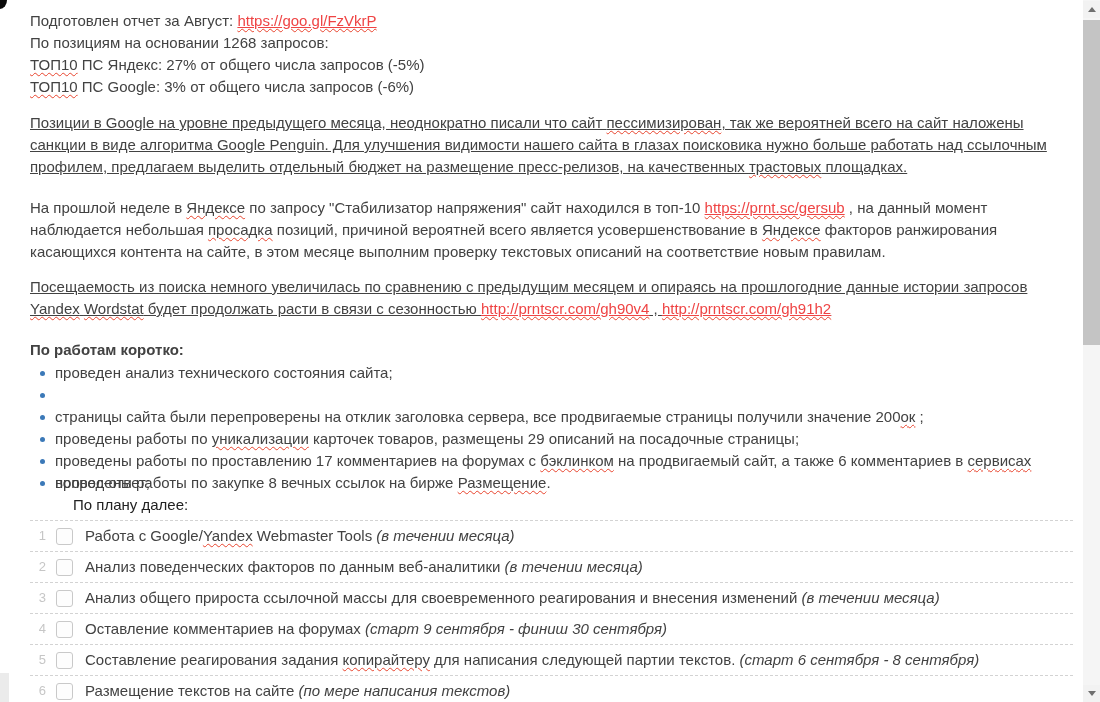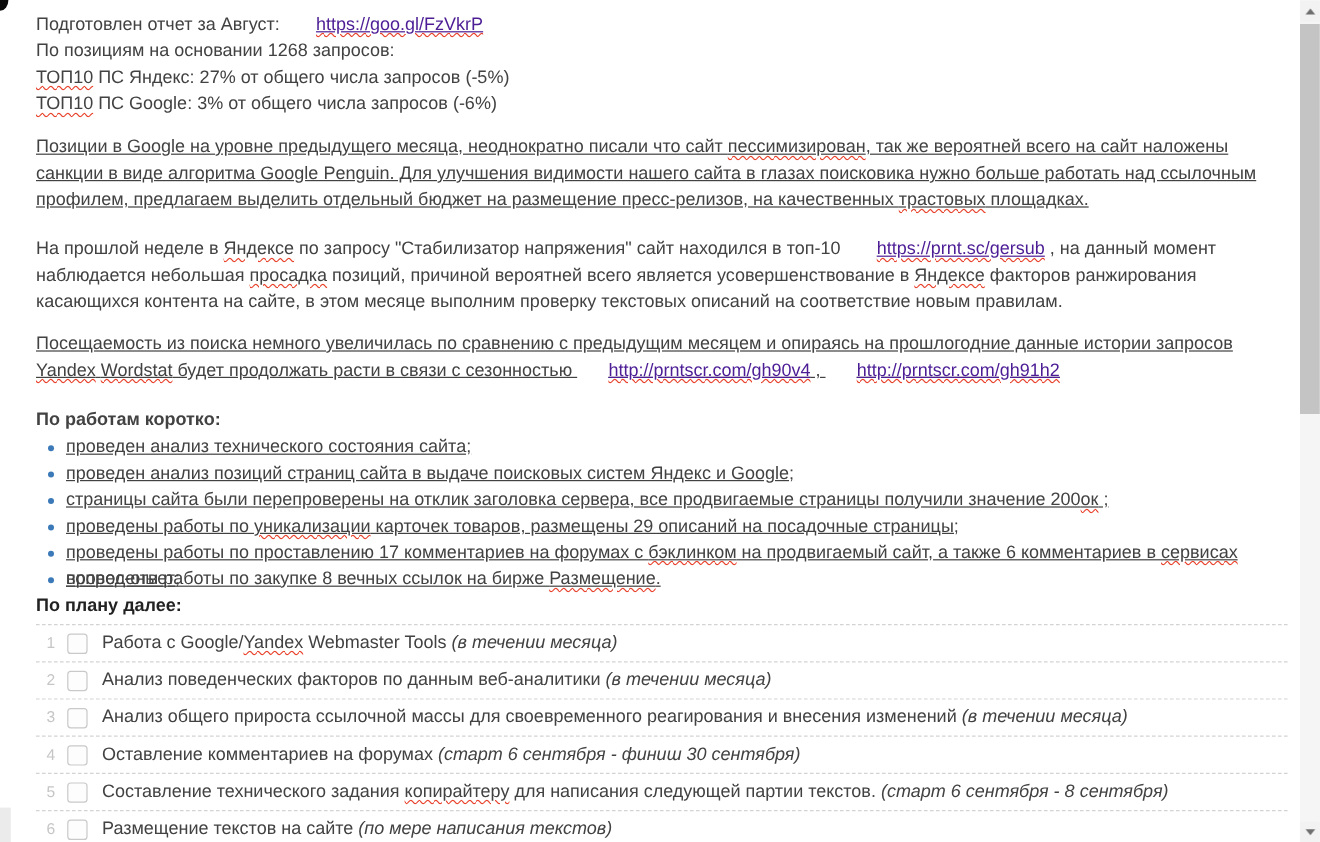--- a/index.html
+++ b/index.html
@@ -9,27 +9,27 @@
     position:relative;
   }
   .content{padding:10px 27px 0 30px;}
   .block{margin:0;max-width:1043px;}
   .mb14{margin-bottom:14px;}
   .mb19{margin-bottom:19px;text-decoration:underline;}
   .mb13{margin-bottom:13px;}
   .mb1{margin-bottom:1px;font-weight:bold;}
   .mb2{margin-bottom:2px;}
   .mb4{margin-bottom:4px;}
-  a.lnk{color:#4c1d95;text-decoration:underline;cursor:pointer;margin-left:26px;}
+  a.lnk{color:#ef4444;text-decoration:underline;cursor:pointer;}
   .sp{text-decoration:underline;text-decoration-style:wavy;text-decoration-color:#e8442e;text-decoration-thickness:1px;text-underline-offset:2px;}
   a.lnk .sp{text-decoration-color:#e8442e;}
-  .works-list{list-style:none;margin:0;padding:0 0 0 10px;text-decoration:underline;}
+  .works-list{list-style:none;margin:0;padding:0 0 0 10px;}
   .works-item{display:flex;align-items:flex-start;height:22px;}
   .dot{flex:0 0 auto;width:5px;height:5px;border-radius:50%;background:#3b79b8;margin:9px 10px 0 0;}
-  .plan-heading{font-weight:bold;color:#222222;}
+  .plan-heading{font-weight:normal;color:#222222;margin-left:43px;}
   .plan-list{border-top:1px dashed #d3d3d3;}
   .plan-row{display:flex;align-items:center;height:31px;border-bottom:1px dashed #d3d3d3;box-sizing:border-box;}
   .plan-num{flex:0 0 auto;width:16px;text-align:right;color:#c6c6c6;font-size:13px;}
   .plan-checkbox{flex:0 0 auto;width:15px;height:15px;border:1px solid #c9c9c9;border-radius:3px;background:#fdfdfd;margin:0 12px 0 10px;cursor:pointer;}
   .it{font-style:italic;}
   
   .scrollbar{position:fixed;top:0;right:0;width:17px;height:702px;background:#f5f5f5;}
   .sb-btn{position:absolute;left:0;width:17px;height:17px;background:#f2f2f2;display:flex;align-items:center;justify-content:center;cursor:pointer;}
   .sb-btn.up{top:1px;}
   .sb-btn.down{bottom:0;}
@@ -59,21 +59,20 @@
   <p class="block mb19"><span>Посещаемость из поиска немного увеличилась по сравнению с предыдущим месяцем и опираясь на прошлогодние данные истории запросов </span><span class="sp">Yandex</span><span> </span><span class="sp">Wordstat</span><span> будет продолжать расти в связи с сезонностью </span><a class="lnk"><span class="sp">http://prntscr.com/gh90v4</span></a><span> , </span><a class="lnk"><span class="sp">http://prntscr.com/gh91h2</span></a></p>
 
   <div class="block mb1">По работам коротко:</div>
   <ul class="works-list mb2">
     <li class="works-item">
         <span class="dot"></span>
         <span><span>проведен анализ технического состояния сайта;</span><span class="sp"></span><span></span><span class="sp"></span><span></span></span>
       </li>
     <li class="works-item">
         <span class="dot"></span>
-        <span><span>проведен анализ позиций страниц сайта в выдаче поисковых систем Яндекс и Google;</span><span class="sp"></span><span></span><span class="sp"></span><span></span></span>
       </li>
     <li class="works-item">
         <span class="dot"></span>
         <span><span>страницы сайта были перепроверены на отклик заголовка сервера, все продвигаемые страницы получили значение 200</span><span class="sp">ок</span><span> ;</span><span class="sp"></span><span></span></span>
       </li>
     <li class="works-item">
         <span class="dot"></span>
         <span><span>проведены работы по </span><span class="sp">уникализации</span><span> карточек товаров, размещены 29 описаний на посадочные страницы;</span><span class="sp"></span><span></span></span>
       </li>
     <li class="works-item">
@@ -99,26 +98,26 @@
         <span><span>Анализ поведенческих факторов по данным веб-аналитики </span><span class="sp"></span><span></span><span class="it">(в течении месяца)</span></span>
       </div>
     <div class="plan-row">
         <span class="plan-num">3</span>
         <span class="plan-checkbox"></span>
         <span><span>Анализ общего прироста ссылочной массы для своевременного реагирования и внесения изменений </span><span class="sp"></span><span></span><span class="it">(в течении месяца)</span></span>
       </div>
     <div class="plan-row">
         <span class="plan-num">4</span>
         <span class="plan-checkbox"></span>
-        <span><span>Оставление комментариев на форумах </span><span class="sp"></span><span></span><span class="it">(старт 6 сентября - финиш 30 сентября)</span></span>
+        <span><span>Оставление комментариев на форумах </span><span class="sp"></span><span></span><span class="it">(старт 9 сентября - финиш 30 сентября)</span></span>
       </div>
     <div class="plan-row">
         <span class="plan-num">5</span>
         <span class="plan-checkbox"></span>
-        <span><span>Составление технического задания </span><span class="sp">копирайтеру</span><span> для написания следующей партии текстов. </span><span class="it">(старт 6 сентября - 8 сентября)</span></span>
+        <span><span>Составление реагирования задания </span><span class="sp">копирайтеру</span><span> для написания следующей партии текстов. </span><span class="it">(старт 6 сентября - 8 сентября)</span></span>
       </div>
     <div class="plan-row">
         <span class="plan-num">6</span>
         <span class="plan-checkbox"></span>
         <span><span>Размещение текстов на сайте </span><span class="sp"></span><span></span><span class="it">(по мере написания текстов)</span></span>
       </div>
   </div>
 
 </div>
 

